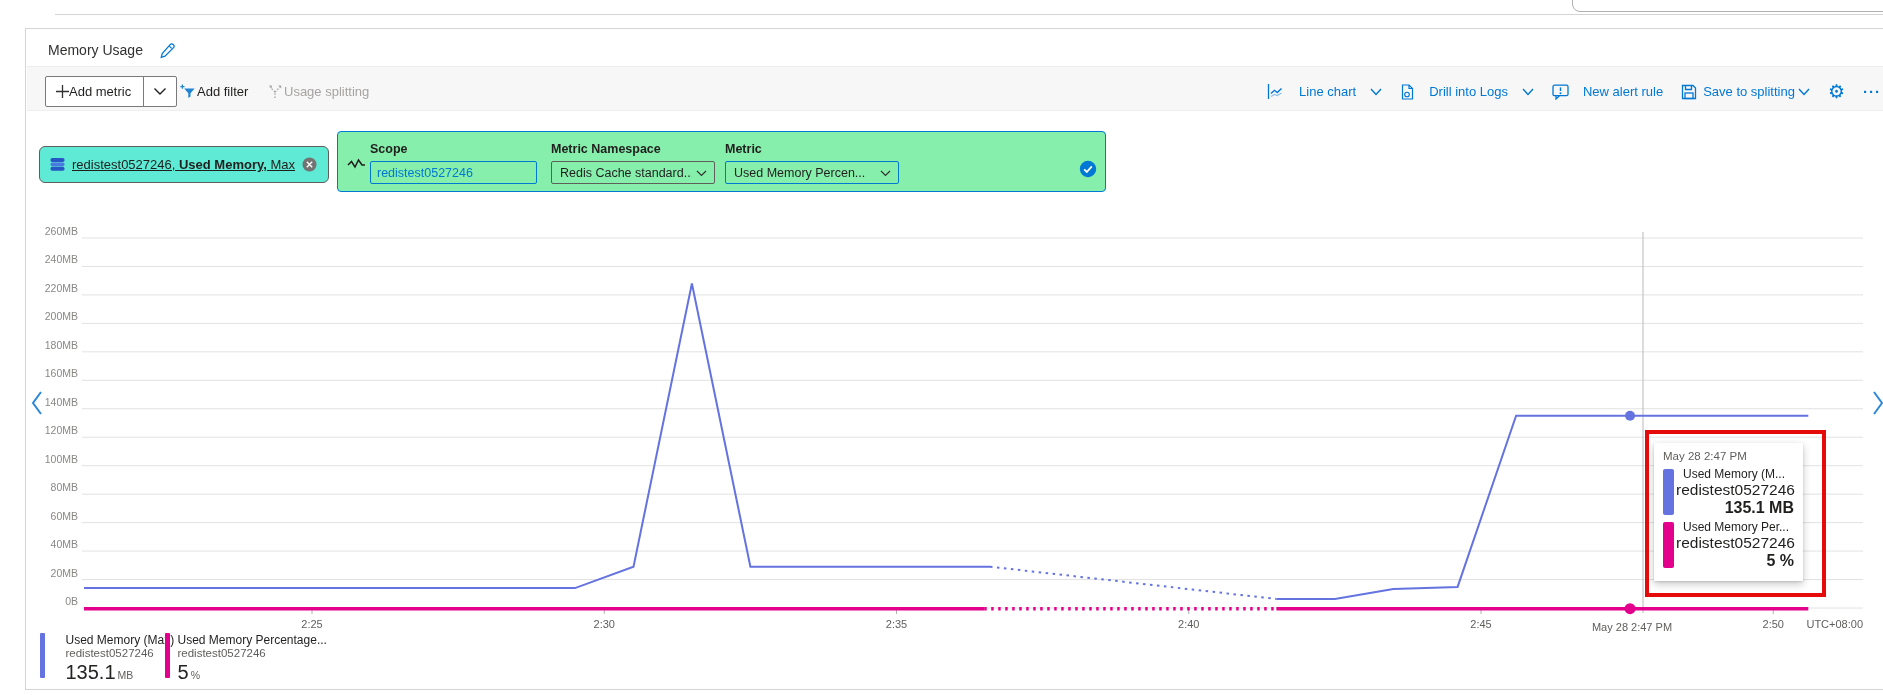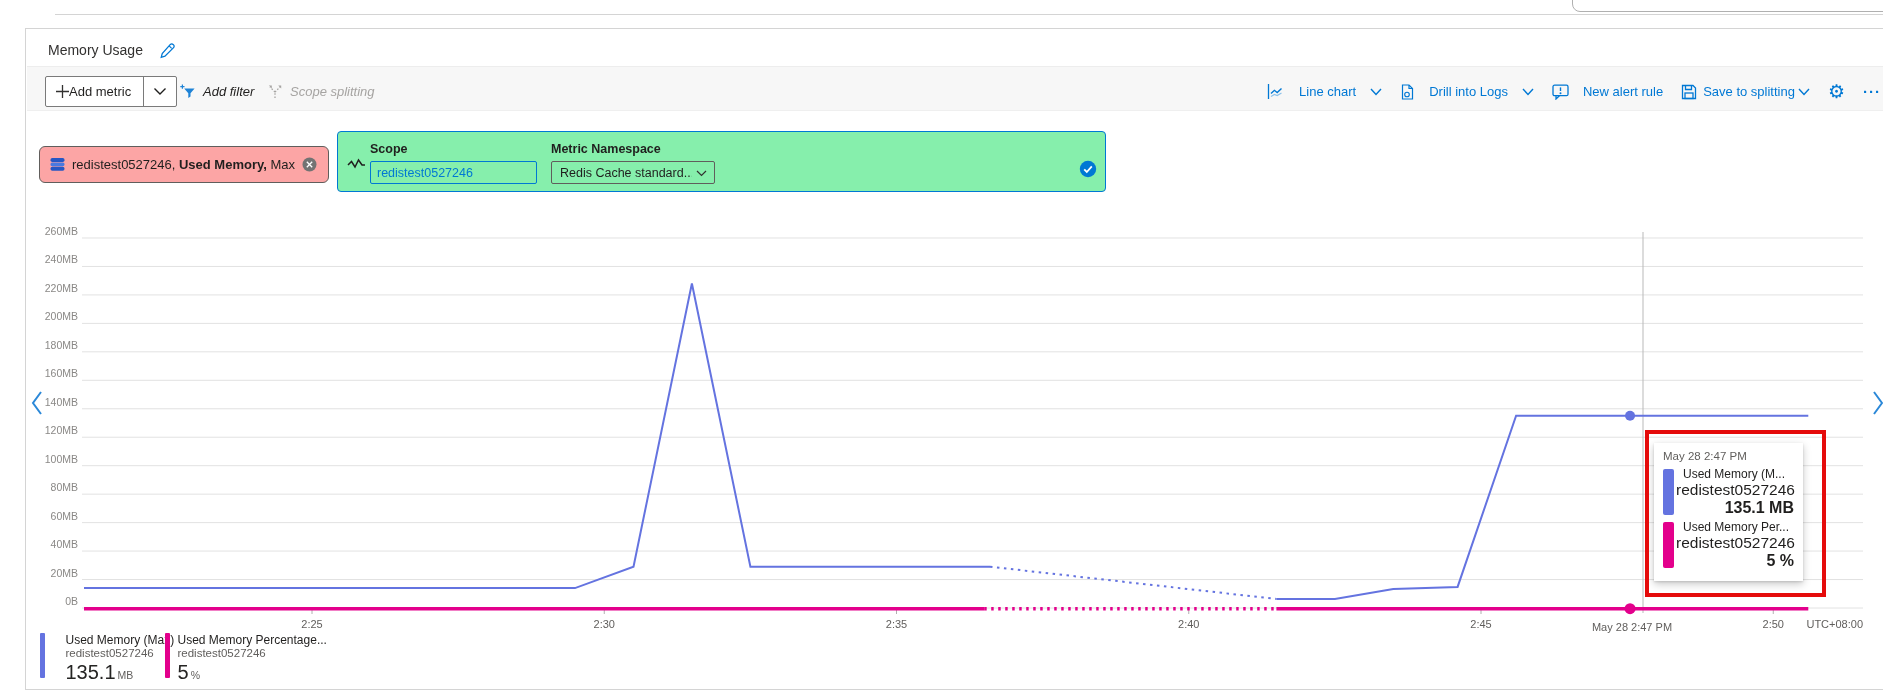--- a/index.html
+++ b/index.html
@@ -8,28 +8,28 @@
   .page { position:absolute; inset:0; overflow:hidden; }
   .top-hairline { position:absolute; left:55px; right:0; top:14px; height:1px; background:#d4d4d4; }
   .top-right-partial { position:absolute; left:1572px; top:-28px; width:420px; height:40px; border:1px solid #b0b0b0; border-radius:8px; background:#fff; }
   .card { position:absolute; left:25px; top:28px; width:1868px; height:662px; border:1px solid #d4d4d4; background:#fff; }
   .title-row { position:absolute; left:22px; top:6px; height:30px; display:flex; align-items:center; gap:16px; }
   .chart-title { font-size:14px; color:#323130; }
   .toolbar-strip { position:absolute; left:1px; top:37px; right:1px; height:45px; background:#f7f7f7; border-top:1px solid #ededed; border-bottom:1px solid #efefef; }
   .btn-addmetric { position:absolute; left:18px; top:9px; height:31px; display:flex; align-items:stretch; background:#fff; border:1px solid #7a7a7a; border-radius:2px; }
   .btn-addmetric .main { display:flex; align-items:center; padding:0 12px 0 10px; font-size:13px; }
   .btn-addmetric .chev { display:flex; align-items:center; padding:0 9px; border-left:1px solid #7a7a7a; }
-  .tb-item { position:absolute; top:9px; height:31px; display:flex; align-items:center; gap:7px; font-size:13px;font-style:italic; }
+  .tb-item { position:absolute; top:9px; height:31px; display:flex; align-items:center; gap:1px; font-size:13px; }
   .tb-addfilter { left:153px; }
   .tb-split { left:240px; color:#a6a4a2; }
   .tb-right { position:absolute; right:10px; top:9px; height:31px; display:flex; align-items:center; gap:18px; }
   .tb-link { display:flex; align-items:center; gap:14px; color:#0078d4; font-size:13px; white-space:nowrap; }
   .gear-glyph { font-size:19px; color:#0078d4; line-height:1; }
   .more-glyph { font-size:15px; color:#0078d4; font-weight:bold; letter-spacing:1px; }
-  .pill { position:absolute; left:13px; top:117px; height:37px; display:inline-flex; align-items:center; gap:7px; padding:0 11px 0 10px; border:1.5px solid #605e5c; border-radius:6px; background:#fca5a5; font-size:13px; white-space:nowrap; }
+  .pill { position:absolute; left:13px; top:117px; height:37px; display:inline-flex; align-items:center; gap:7px; padding:0 11px 0 10px; border:1.5px solid #605e5c; border-radius:6px; background:#5eead4; font-size:13px; white-space:nowrap;text-decoration:underline; }
   .pill b { font-weight:bold; }
   .editor { position:absolute; left:311px; top:102px; width:769px; height:61px; border:1.5px solid #0078d4; border-radius:4px; background:#86efac; }
   .pulse-wrap { position:absolute; left:9px; top:24px; }
   .fgroup { position:absolute; top:10px; }
   .fg-scope { left:32px; width:167px; }
   .fg-ns { left:213px; width:164px; }
   .fg-metric { left:387px; width:174px; }
   .fg-agg { left:586px; width:145px; }
   .flabel { font-size:12.5px; font-weight:bold; color:#201f1e; margin-bottom:5px; }
   .finput { height:23px; border:1px solid #0078d4; border-radius:2px; display:flex; align-items:center; padding:0 6px; font-size:12.5px; color:#0078d4; }
@@ -100,21 +100,21 @@
         </svg>
         <span>Add filter</span>
       </div>
       <div class="tb-item tb-split">
         <svg width="16" height="16" viewBox="0 0 16 16">
           <g stroke="#a6a4a2" stroke-width="1.3" fill="none" stroke-dasharray="1.6,1.6">
             <path d="M8 14V8M8 8L3 3M8 8l5-5"></path>
           </g>
           <path d="M1.8 1.5h3v3zM11.2 1.5h3v3z" fill="#a6a4a2"></path>
         </svg>
-        <span>Scope splitting</span>
+        <span>Usage splitting</span>
       </div>
 
       <div class="tb-right">
         <div class="tb-link">
           <svg width="18" height="15" viewBox="0 0 18 15">
             <path d="M1.5 0v15" stroke="#0078d4" stroke-width="1.3"></path>
             <path d="M4 9.5l3.4-3.2 2.8 2.2 4.3-4" fill="none" stroke="#0078d4" stroke-width="1.4"></path>
             <path d="M4 12.5l3.4-2 2.8 1 4.3-2.5" fill="none" stroke="#8dc2ea" stroke-width="1.2"></path>
           </svg>
           <span>Line chart</span>
@@ -180,20 +180,29 @@
       <div class="fgroup fg-scope">
         <div class="flabel">Scope</div>
         <div class="finput">
             <span>redistest0527246</span>
           </div>
       </div>
       <div class="fgroup fg-ns">
         <div class="flabel">Metric Namespace</div>
         <div class="fselect">
           <span class="sel-text">Redis Cache standard...</span>
+          <svg class="sel-chev" width="11" height="7" viewBox="0 0 11 7">
+              <polyline points="1,1 5.5,5.5 10,1" fill="none" stroke="#323130" stroke-width="1.2"></polyline>
+            </svg>
+        </div>
+      </div>
+      <div class="fgroup fg-metric">
+        <div class="flabel">Metric</div>
+        <div class="fselect focused">
+          <span class="sel-text">Used Memory Percen...</span>
           <svg class="sel-chev" width="11" height="7" viewBox="0 0 11 7">
               <polyline points="1,1 5.5,5.5 10,1" fill="none" stroke="#323130" stroke-width="1.2"></polyline>
             </svg>
         </div>
       </div>
       <div class="check-wrap">
         <svg width="18" height="18" viewBox="0 0 18 18">
           <circle cx="9" cy="9" r="8.2" fill="#0078d4"></circle>
           <polyline points="5.2,9.4 7.8,12 12.8,6.4" fill="none" stroke="#fff" stroke-width="1.8"></polyline>
         </svg>

